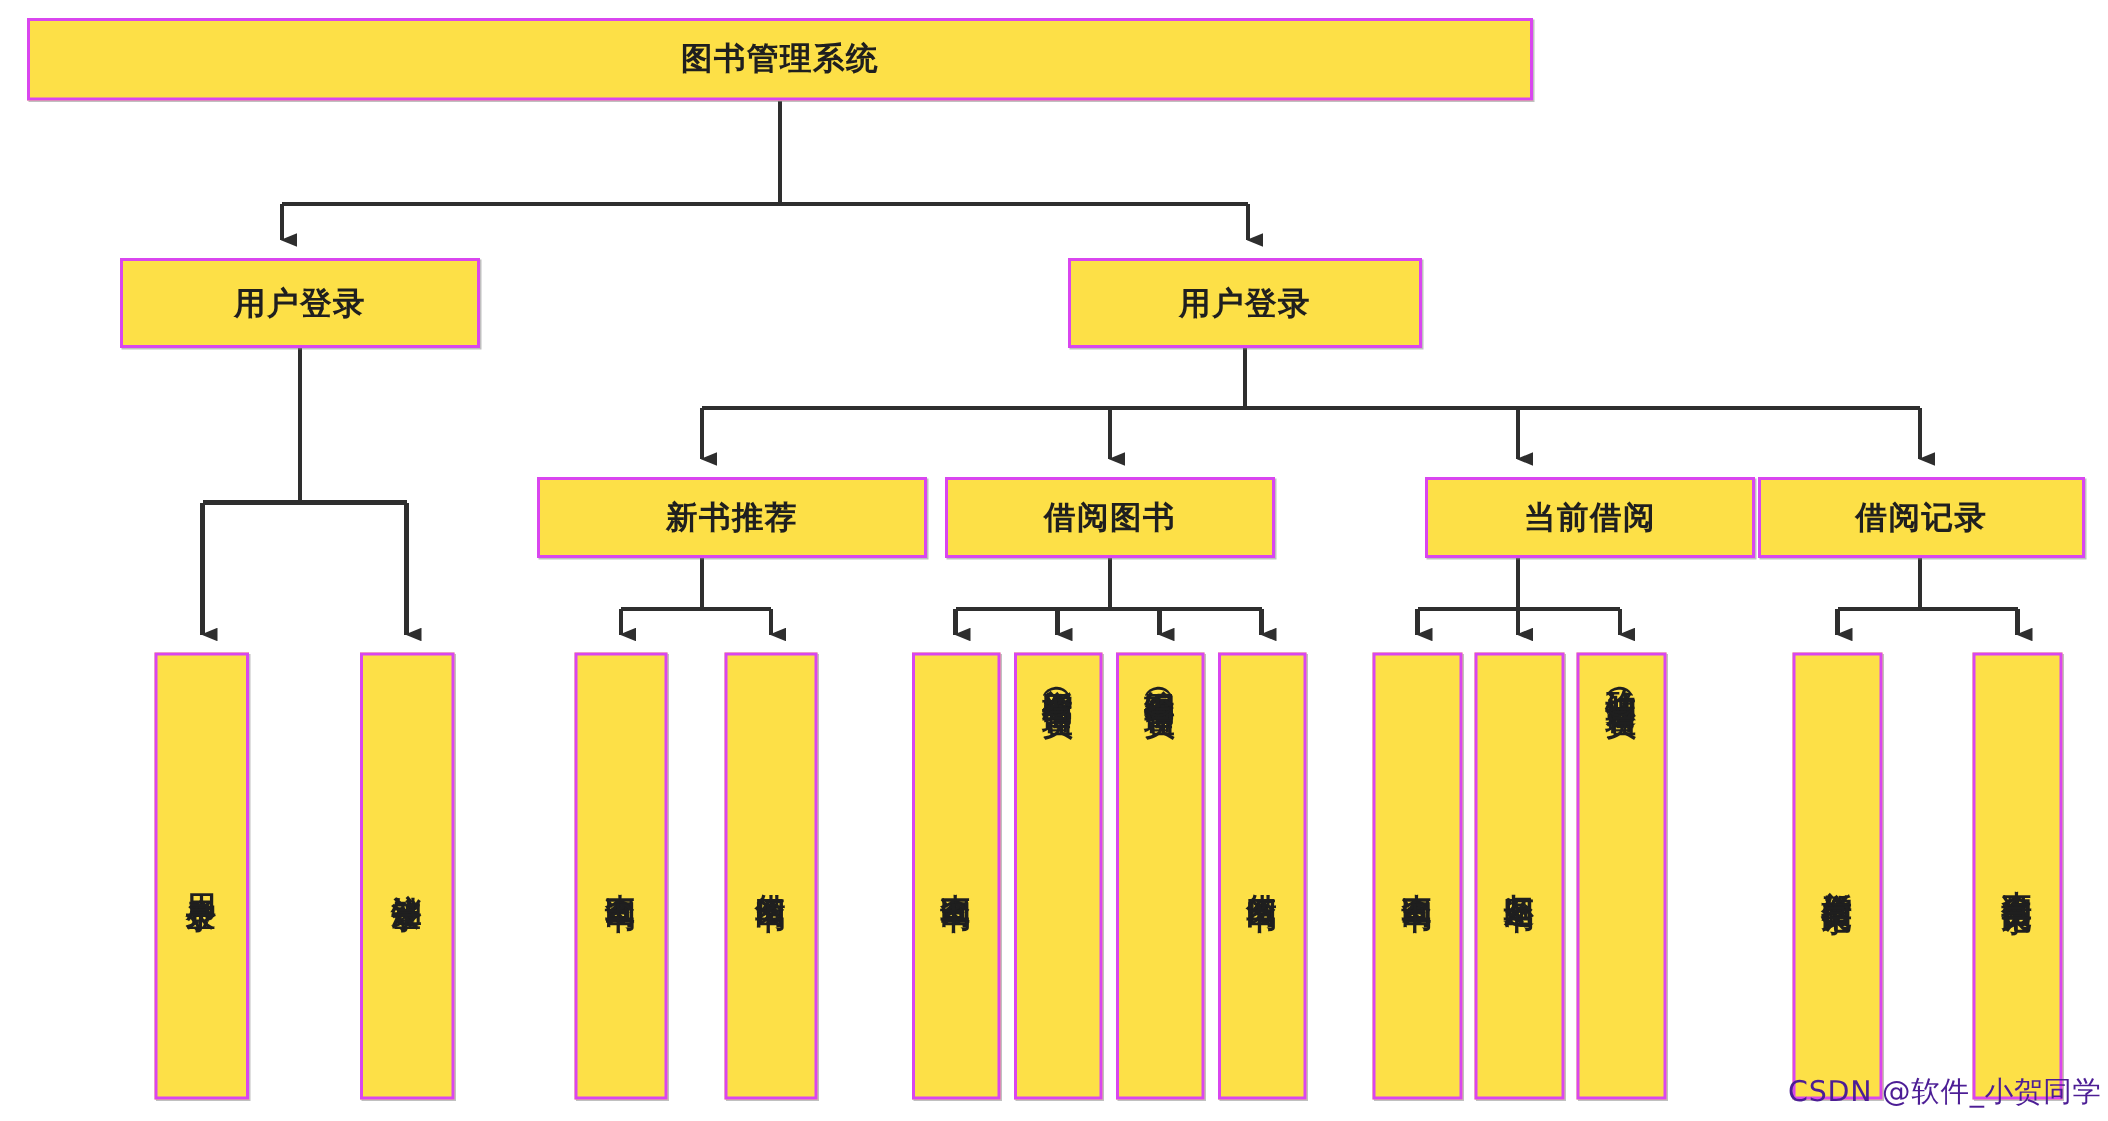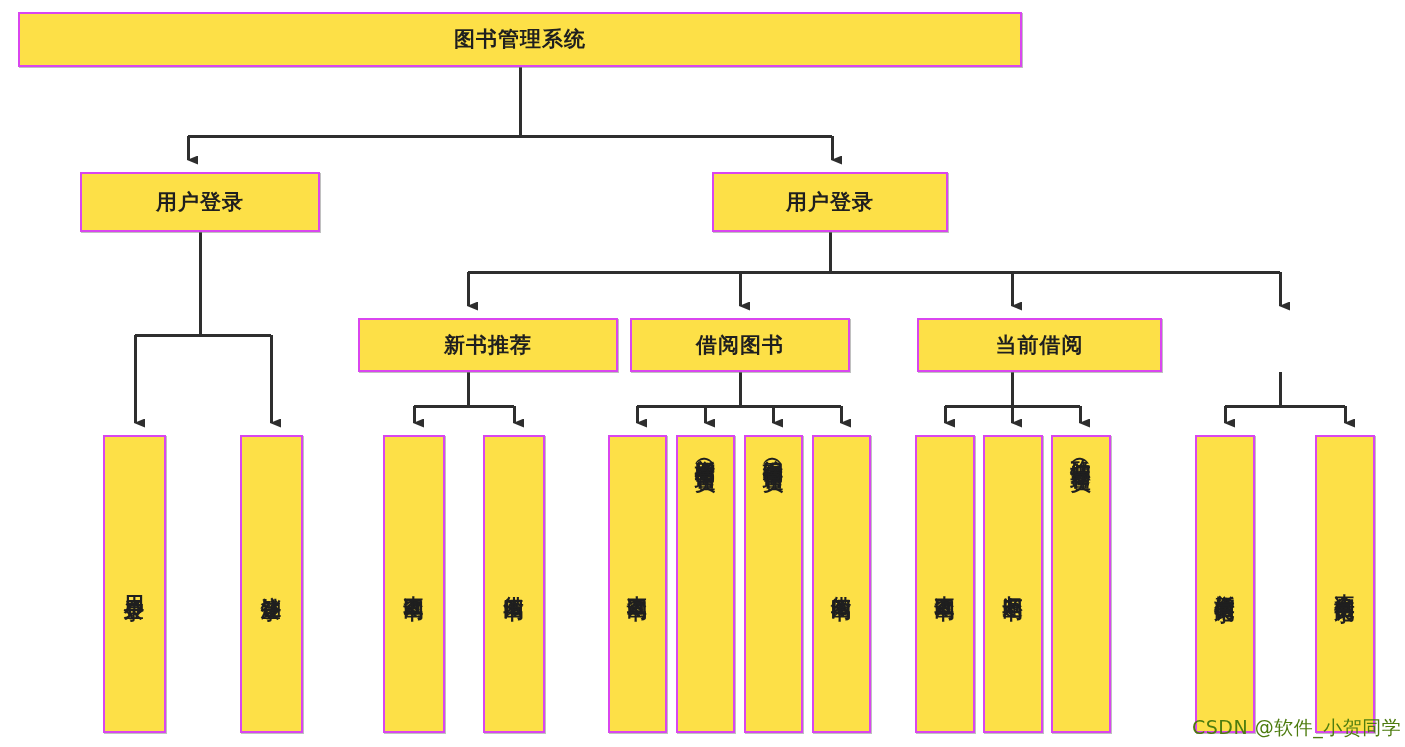--- a/index.html
+++ b/index.html
@@ -61,21 +61,21 @@
     height: auto;
     max-height: 100%;
   }
   .node.leaf.center-v {
     align-items: center;
     padding-top: 0;
   }
   .watermark {
     position: absolute;
     font-size: 19px;
-    color: #4d7c0f;
+    color: #4c1d95;
     letter-spacing: 0.5px;
     white-space: nowrap;
     user-select: none;
   }
 </style>
 </head>
 <body>
 
 <div id="canvas">
 
@@ -139,22 +139,25 @@
   <div class="node" style="left:712px; top:172px; width:236px; height:60px;">
     <span class="label">用户登录</span>
   </div>
 
   <div class="node" style="left:358px; top:318px; width:260px; height:54px;">
     <span class="label">新书推荐</span>
   </div>
   <div class="node" style="left:630px; top:318px; width:220px; height:54px;">
     <span class="label">借阅图书</span>
   </div>
-  <div class="node" style="left:917px; top:318px; width:245px; height:54px;">
+  <div class="node" style="left:950px; top:318px; width:220px; height:54px;">
     <span class="label">当前借阅</span>
+  </div>
+  <div class="node" style="left:1172px; top:318px; width:218px; height:54px;">
+    <span class="label">借阅记录</span>
   </div>
 
   <div class="node leaf center-v" style="left:103px; top:435px; width:63px; height:298px;">
     <span class="label">用户登录</span>
   </div>
   <div class="node leaf center-v" style="left:240px; top:435px; width:63px; height:298px;">
     <span class="label">注销登录</span>
   </div>
 
   <div class="node leaf center-v" style="left:383px; top:435px; width:62px; height:298px;">

